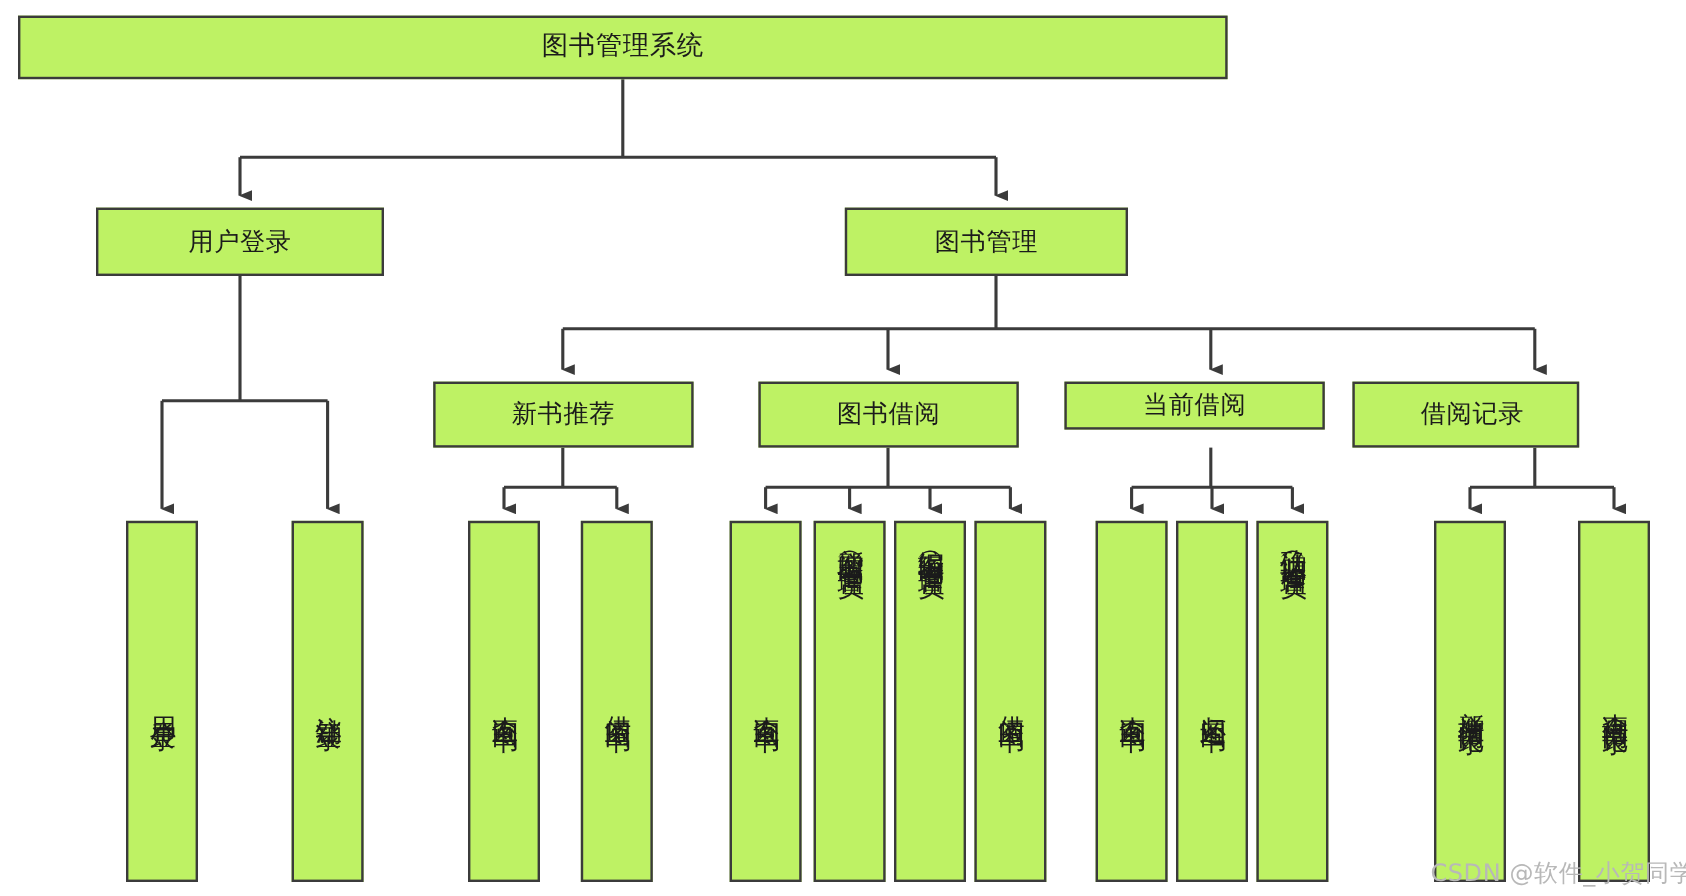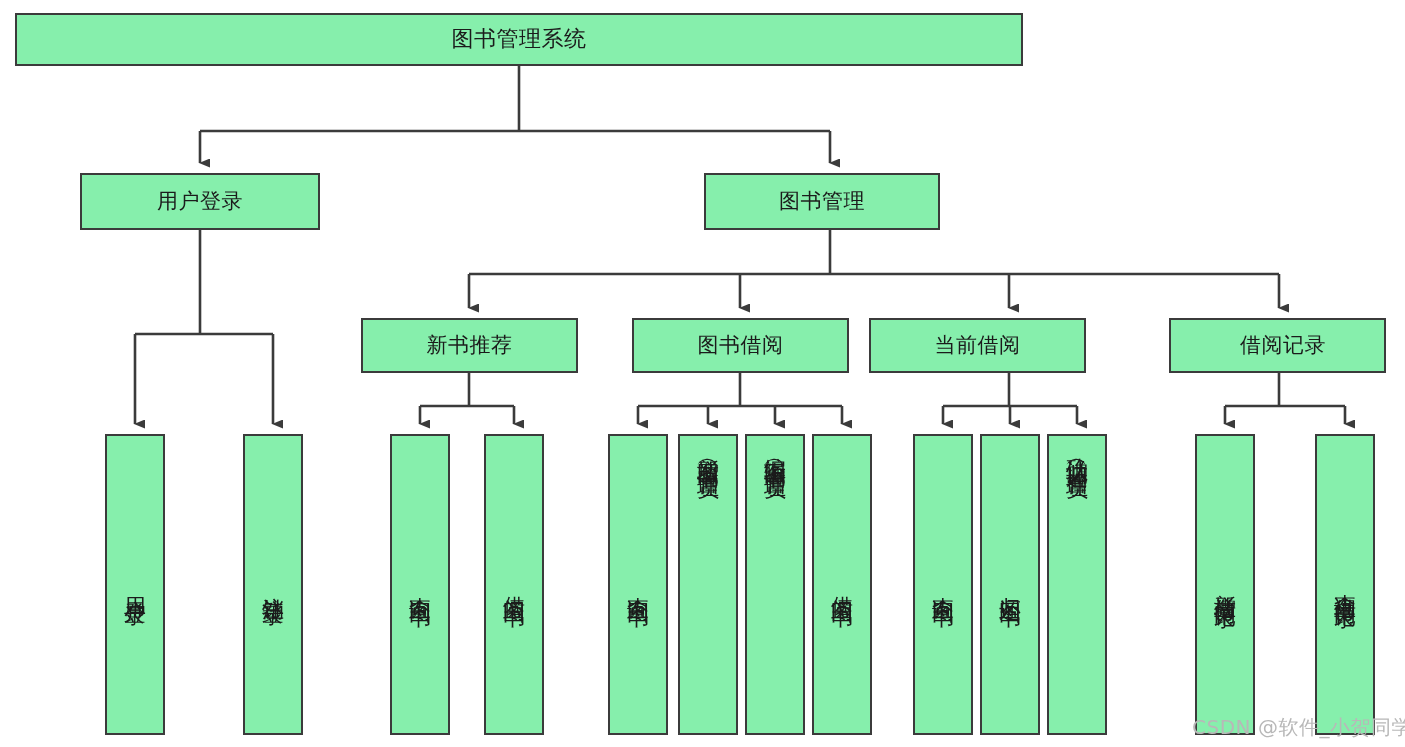--- a/index.html
+++ b/index.html
@@ -22,21 +22,21 @@
     position: absolute;
     top: 0;
     left: 0;
     width: 1405px;
     height: 747px;
   }
   .node-box {
     position: absolute;
     box-sizing: border-box;
     border: 2.5px solid #3b3b3b;
-    background: #86efac;
+    background: #bef264;
     display: flex;
     align-items: center;
     justify-content: center;
     color: #1b1b1b;
     text-align: center;
   }
   .node-label {
     font-size: 21px;
     line-height: 1.12;
     letter-spacing: 0.5px;
@@ -142,24 +142,24 @@
   <div class="node-box h-node" style="left:704px; top:173px; width:236px; height:57px;">
     <span class="node-label">图书管理</span>
   </div>
 
   <div class="node-box h-node" style="left:361px; top:318px; width:217px; height:55px;">
     <span class="node-label">新书推荐</span>
   </div>
   <div class="node-box h-node" style="left:632px; top:318px; width:217px; height:55px;">
     <span class="node-label">图书借阅</span>
   </div>
-  <div class="node-box h-node" style="left:869px; top:318px; width:217px; height:55px;">
+  <div class="node-box h-node" style="left:887px; top:318px; width:217px; height:40px;">
     <span class="node-label">当前借阅</span>
   </div>
-  <div class="node-box h-node" style="left:1169px; top:318px; width:217px; height:55px;padding-left:11px;">
+  <div class="node-box h-node" style="left:1127px; top:318px; width:189px; height:55px;padding-left:11px;">
     <span class="node-label">借阅记录</span>
   </div>
 
   <div class="node-box v-node centered" style="left:105px; top:434px; width:60px; height:301px;">
     <span class="node-label">用户登录</span>
   </div>
   <div class="node-box v-node centered" style="left:243px; top:434px; width:60px; height:301px;">
     <span class="node-label">注销登录</span>
   </div>
 

